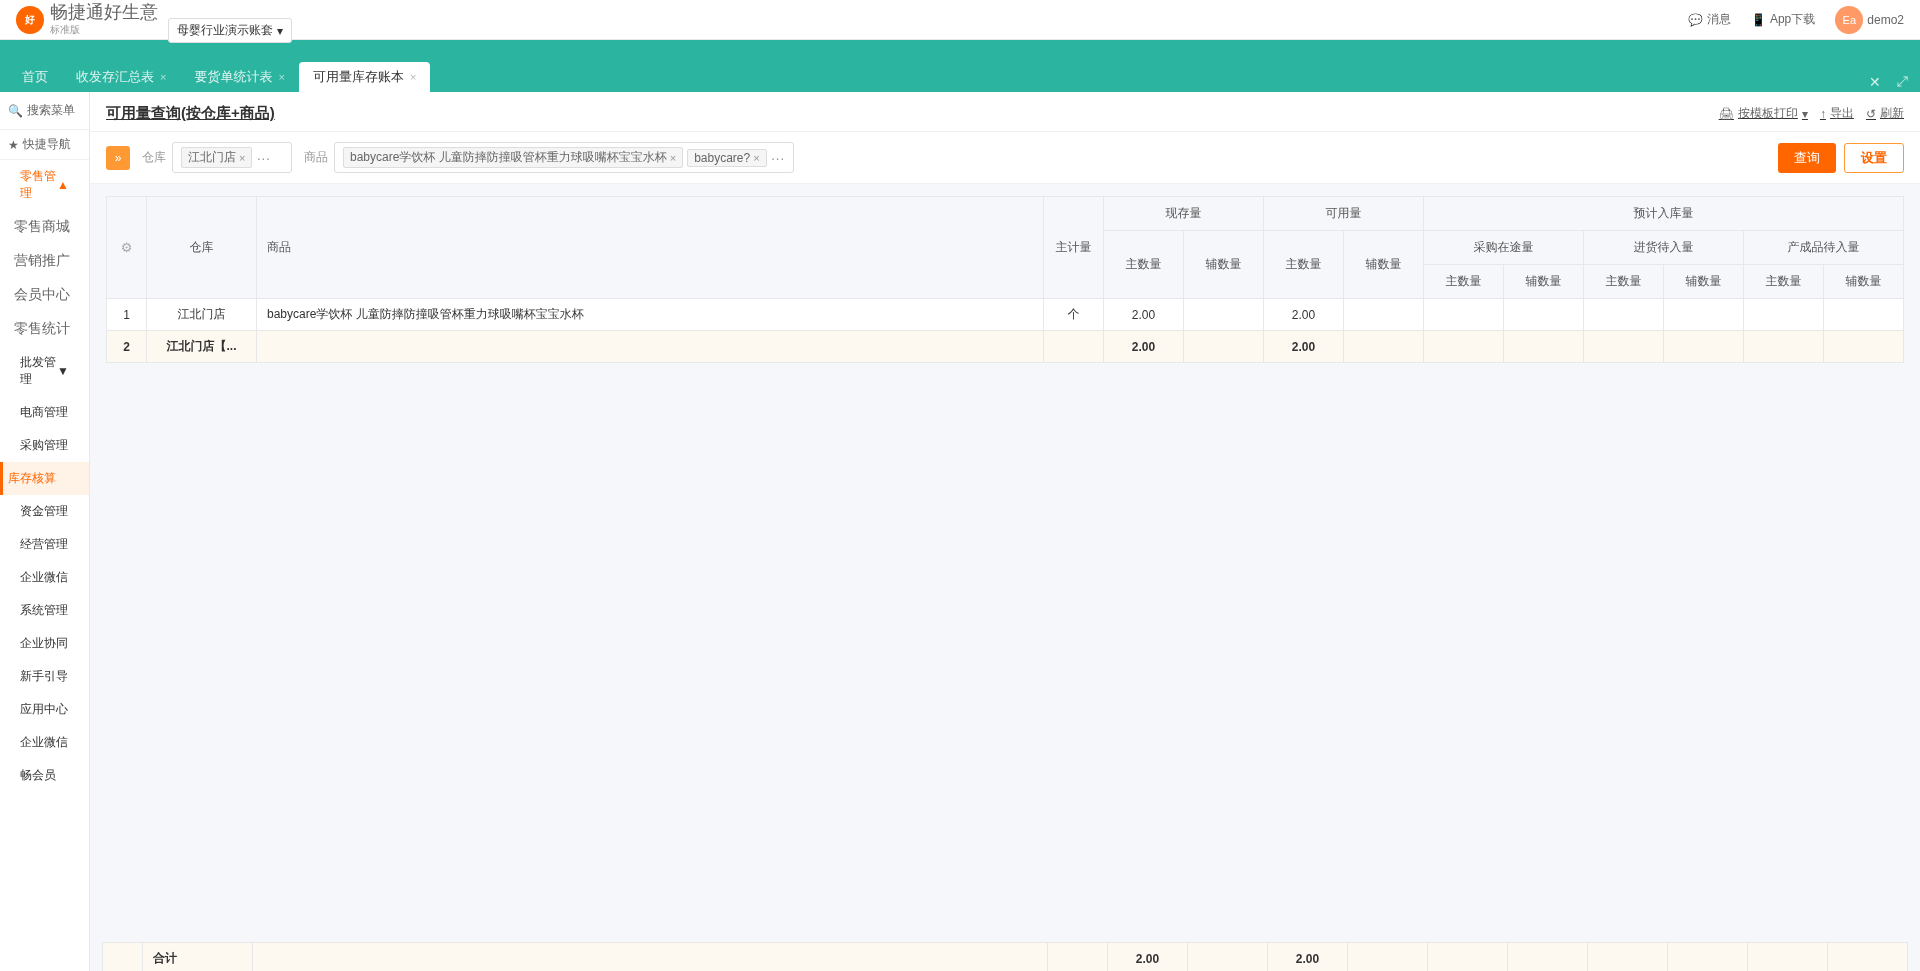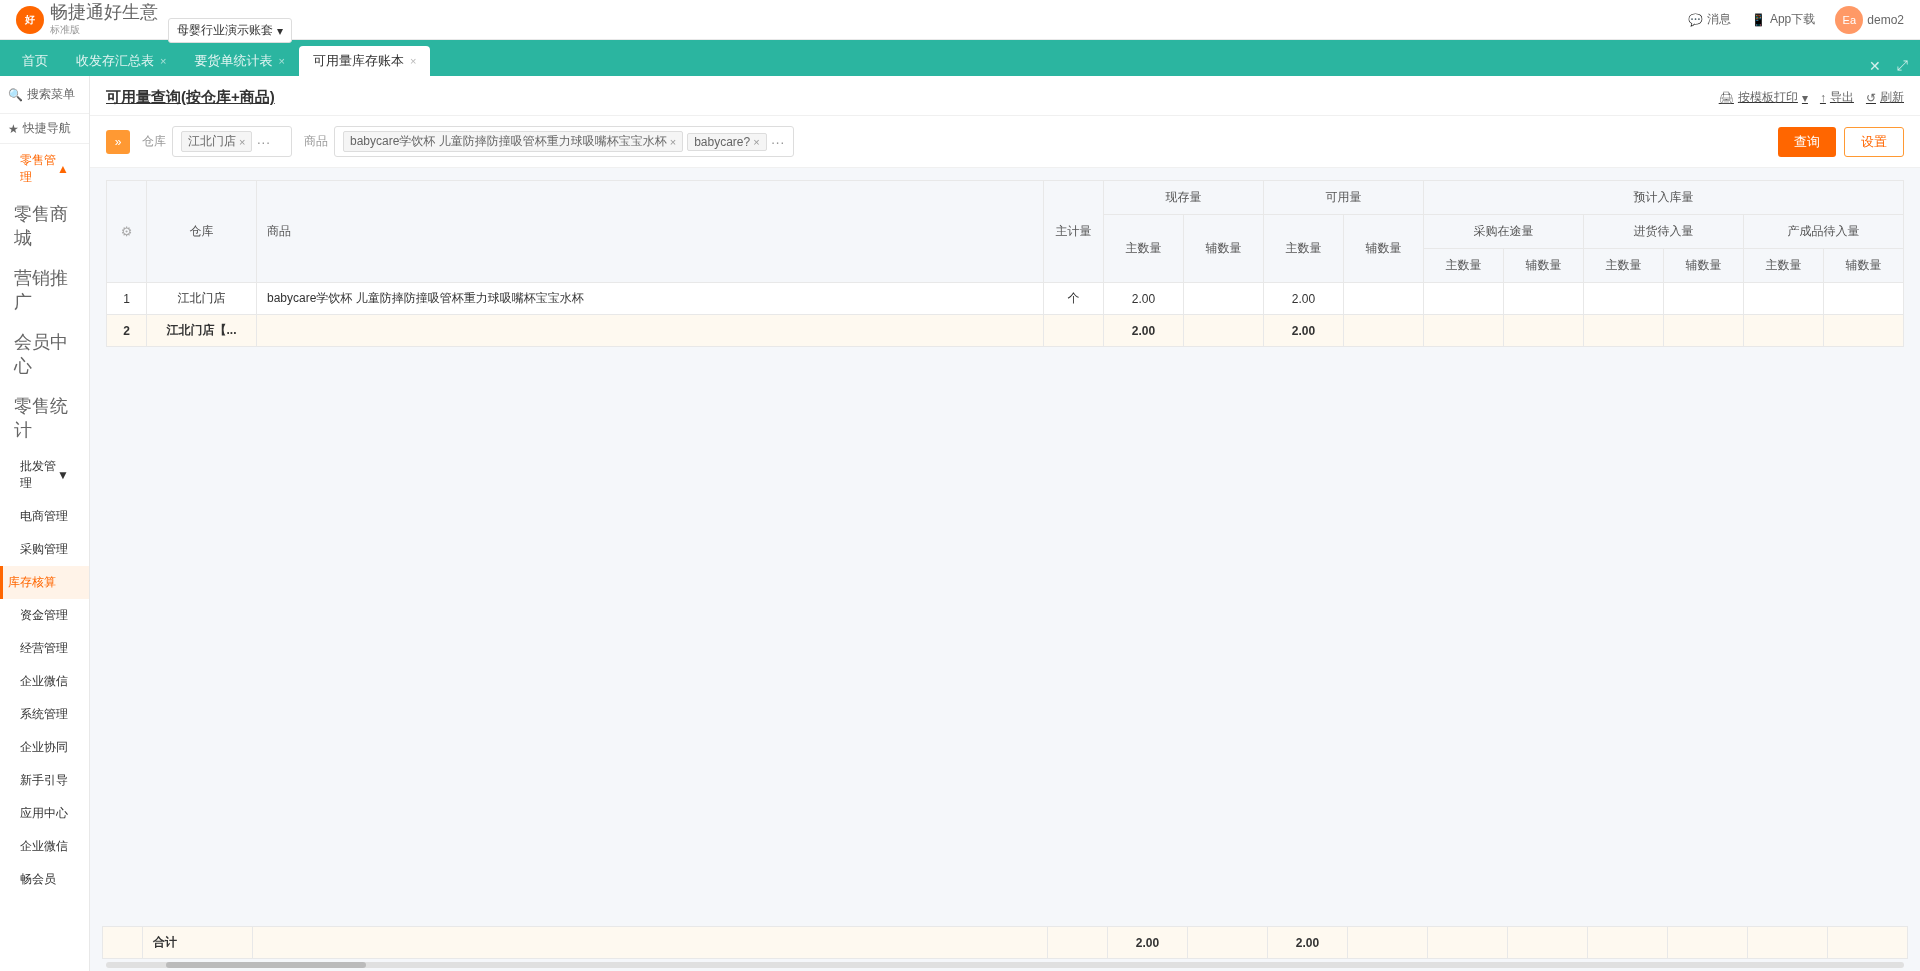--- a/index.html
+++ b/index.html
@@ -49,21 +49,21 @@
       font-size: 12px; color: #666; cursor: pointer;
     }
     .avatar {
       width: 28px; height: 28px; border-radius: 50%;
       background: #ff9966; display: flex; align-items: center; justify-content: center;
       color: white; font-size: 11px; overflow: hidden;
     }
 
     
     .tab-bar {
-      height: 36px;
+      height: 52px;
       background: #2bb5a0;
       display: flex;
       align-items: flex-end;
       padding: 0 8px;
     }
     .tab-item {
       height: 30px;
       padding: 0 14px;
       display: flex; align-items: center; gap: 6px;
       font-size: 13px;
@@ -119,21 +119,21 @@
       padding: 8px 20px;
       font-size: 12px; color: #333;
       display: flex; align-items: center; justify-content: space-between;
       cursor: pointer;
     }
     .sidebar-section.active {
       color: #ff6600;
     }
     .sidebar-item {
       padding: 8px 8px 8px 14px;
-      font-size: 18px; color: #666; cursor: pointer;
+      font-size: 14px; color: #666; cursor: pointer;
     }
 
     
     .content-area {
       flex: 1;
       display: flex;
       flex-direction: column;
       overflow: hidden;
     }
 
@@ -210,20 +210,21 @@
       cursor: pointer;
     }
     .btn-setting {
       background: #fff;
       color: #ff6600;
       border: 1px solid #ff9933;
       border-radius: 3px;
       padding: 5px 16px;
       font-size: 13px;
       cursor: pointer;
+      font-weight: bold;
     }
 
     
     .table-area {
       flex: 1;
       overflow: auto;
       padding: 12px 16px;
       background: #f5f7fa;
     }
     .data-table {

